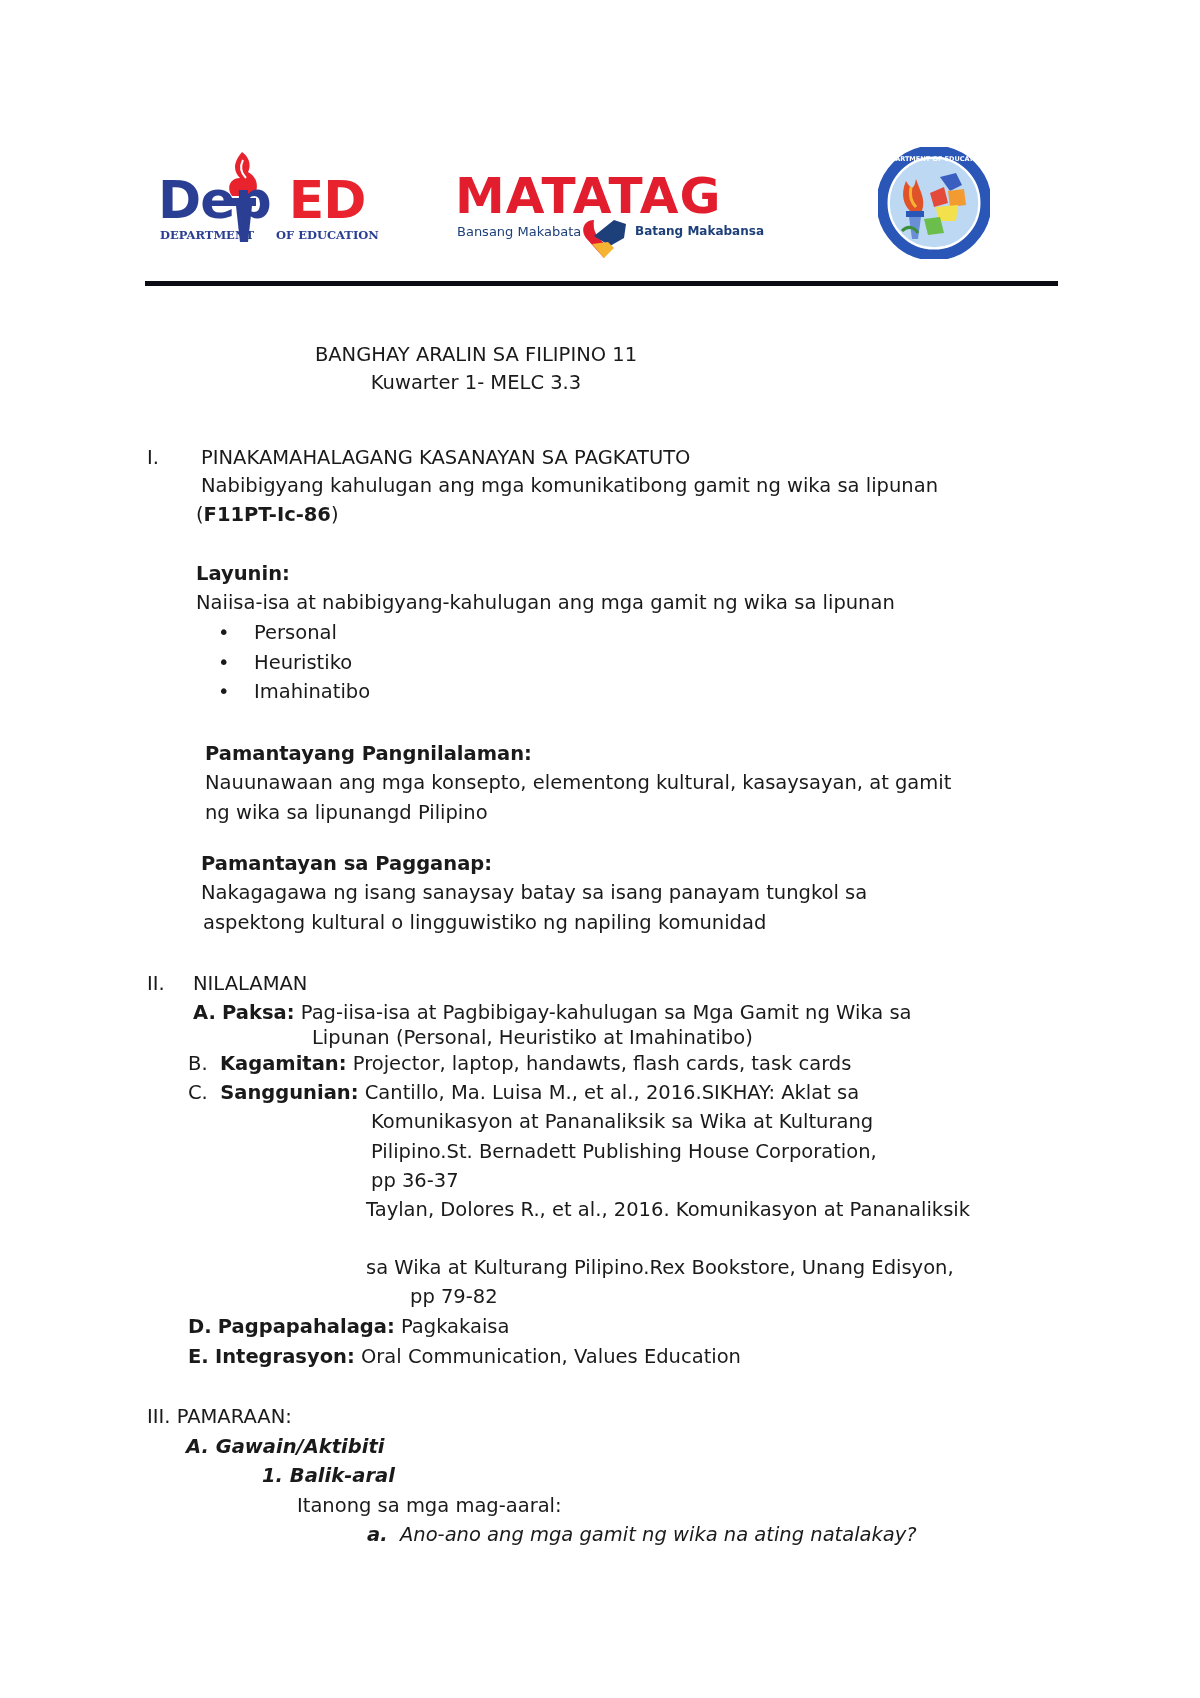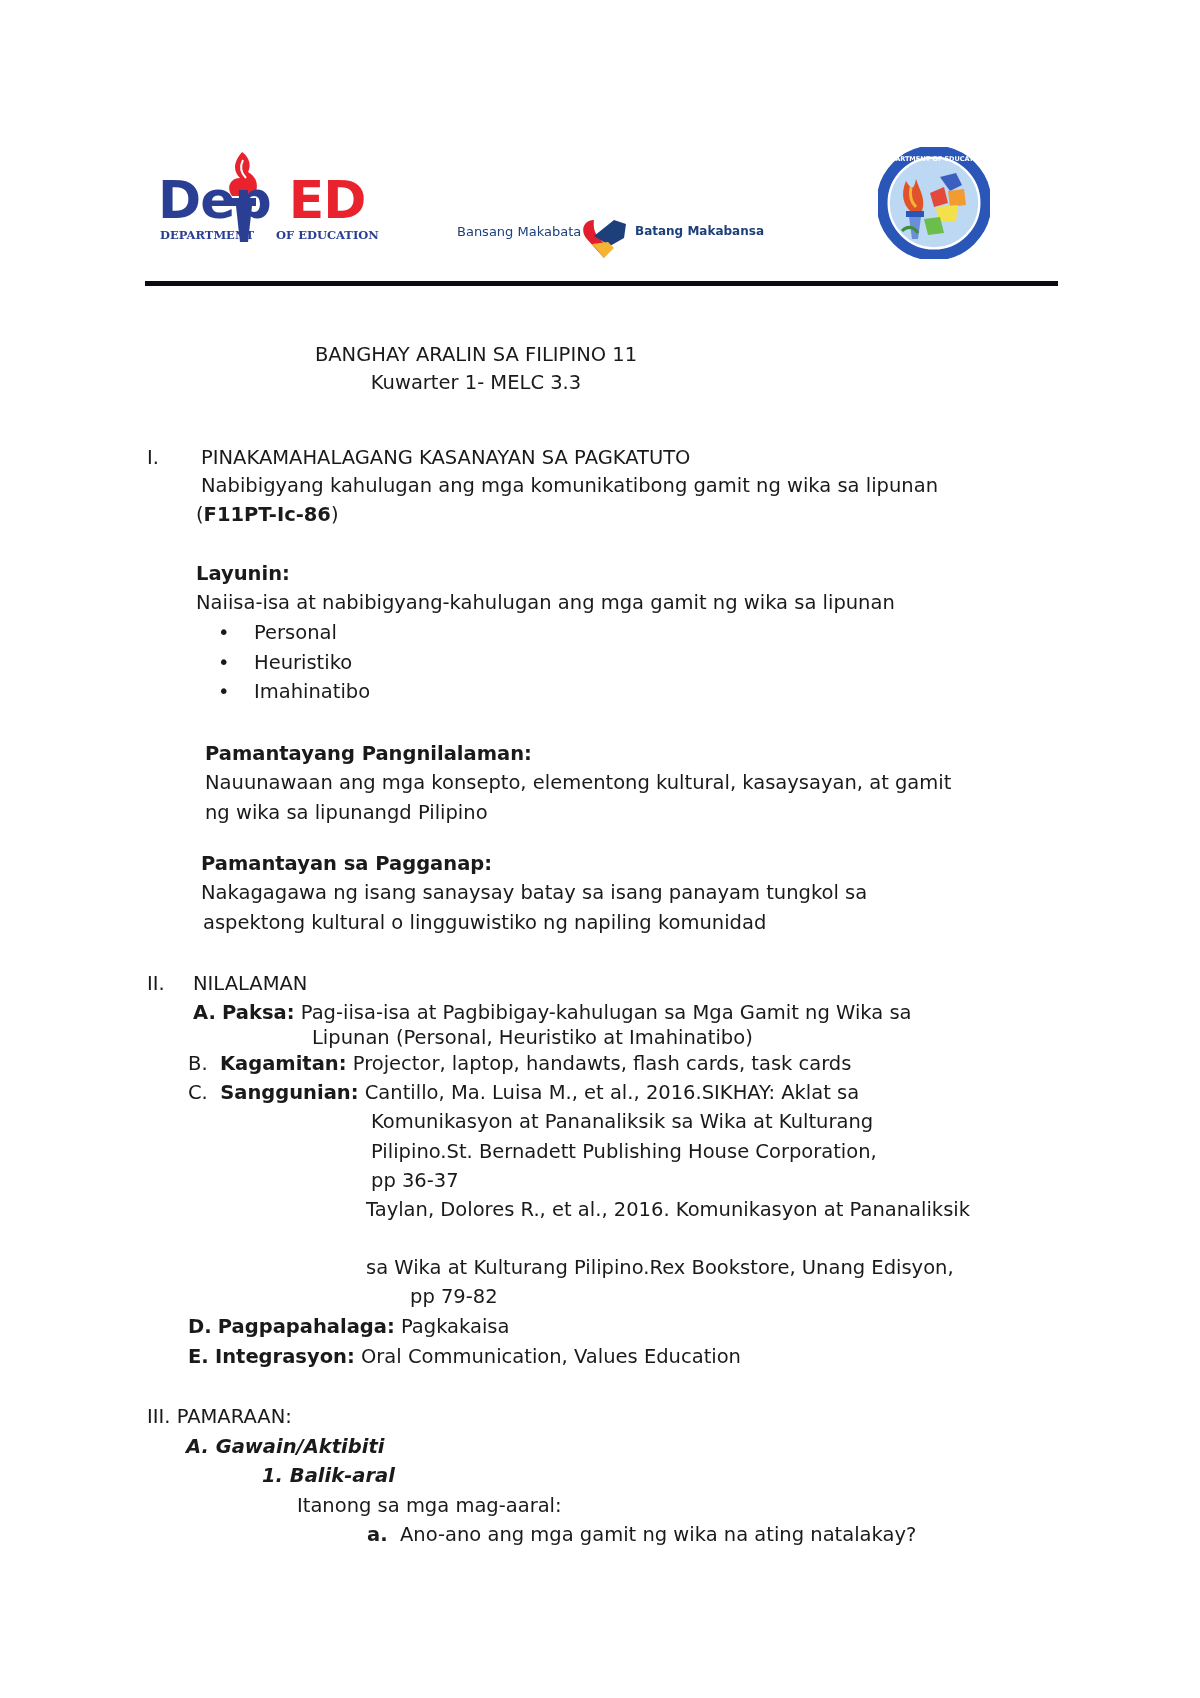--- a/index.html
+++ b/index.html
@@ -34,20 +34,21 @@
   </svg>
   <div class="abs" style="left:-2px;top:30px;font-family:'DejaVu Sans',sans-serif;font-weight:bold;font-size:52px;line-height:56px;letter-spacing:-1px;">
     <span style="color:#2a3f93;">Dep</span><span style="display:inline-block;width:18px;"></span><span style="color:#e8232d;">ED</span>
   </div>
   <div class="abs" style="left:0;top:86px;font-family:'DejaVu Serif',serif;font-weight:bold;font-size:11.5px;color:#2a3f93;white-space:nowrap;">
     <span>DEPARTMENT</span><span style="display:inline-block;width:22px;"></span><span>OF  EDUCATION</span>
   </div>
 </div>
 
 <div id="matatag-logo" class="abs">
+  <div class="abs" style="left:0;top:0;font-family:'DejaVu Sans',sans-serif;font-weight:bold;font-size:50px;line-height:56px;color:#e11d2e;letter-spacing:1px;">MATATAG</div>
   <div class="abs" style="left:2px;top:56px;font-family:'DejaVu Sans',sans-serif;font-weight:normal;font-size:13px;color:#1d3f7a;white-space:nowrap;text-align:center;">Bansang Makabata</div>
   <svg class="abs" style="left:125px;top:48px;" width="50" height="44" viewBox="0 0 50 44">
     <path d="M14 4 C4 4 0 14 6 22 L24 42 L28 30 C20 24 12 18 14 4 Z" fill="#e11d2e"></path>
     <path d="M14 20 L34 4 L46 8 L44 22 L30 30 Z" fill="#1d3f7a"></path>
     <path d="M12 28 L28 26 L34 32 L24 42 Z" fill="#f5b533"></path>
   </svg>
   <div class="abs" style="left:180px;top:56px;font-family:'DejaVu Sans',sans-serif;font-weight:bold;font-size:12px;color:#1d3f7a;white-space:nowrap;">Batang Makabansa</div>
 </div>
 
 <div id="seal-logo" class="abs">
@@ -116,13 +117,13 @@
 <div class="abs t" style="left:366px;top:1254px;">sa Wika at Kulturang Pilipino.Rex Bookstore, Unang Edisyon,</div>
 <div class="abs t" style="left:366px;top:1283px;margin-left:44px;">pp 79-82</div>
 
 <div class="abs t" style="left:188px;top:1313px;"><span class="b">D.</span> <span class="b">Pagpapahalaga:</span> <span>Pagkakaisa</span></div>
 <div class="abs t" style="left:188px;top:1343px;"><span class="b">E.</span> <span class="b">Integrasyon:</span> <span>Oral Communication, Values Education</span></div>
 
 <div class="abs t" style="left:147px;top:1403px;"><span>III.</span> <span>PAMARAAN:</span></div>
 <div class="abs t i" style="left:186px;top:1433px;font-weight:600;"><span>A.</span> <span>Gawain/Aktibiti</span></div>
 <div class="abs t i" style="left:262px;top:1462px;font-weight:600;"><span>1.</span> <span>Balik-aral</span></div>
 <div class="abs t" style="left:297px;top:1492px;">Itanong sa mga mag-aaral:</div>
-<div class="abs t" style="left:367px;top:1521px;"><span class="b">a.</span>&nbsp;&nbsp;<span>Ano-ano ang mga gamit ng wika na ating natalakay?</span></div>
+<div class="abs t" style="left:367px;top:1521px;font-style:italic;"><span class="b">a.</span>&nbsp;&nbsp;<span>Ano-ano ang mga gamit ng wika na ating natalakay?</span></div>
 
 </body></html>

